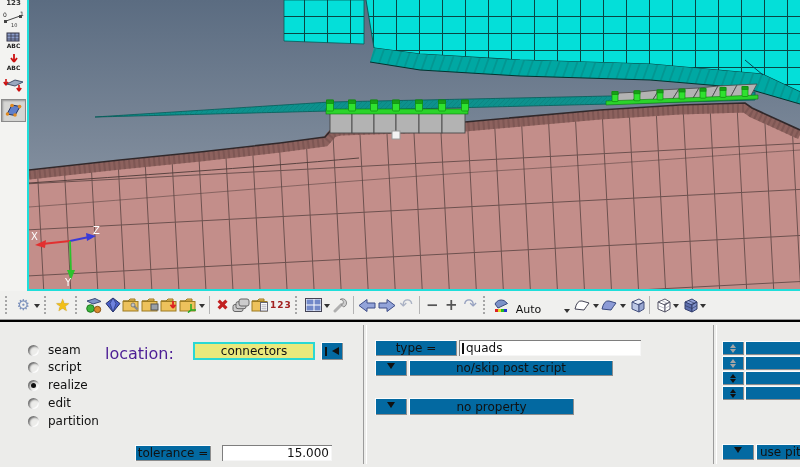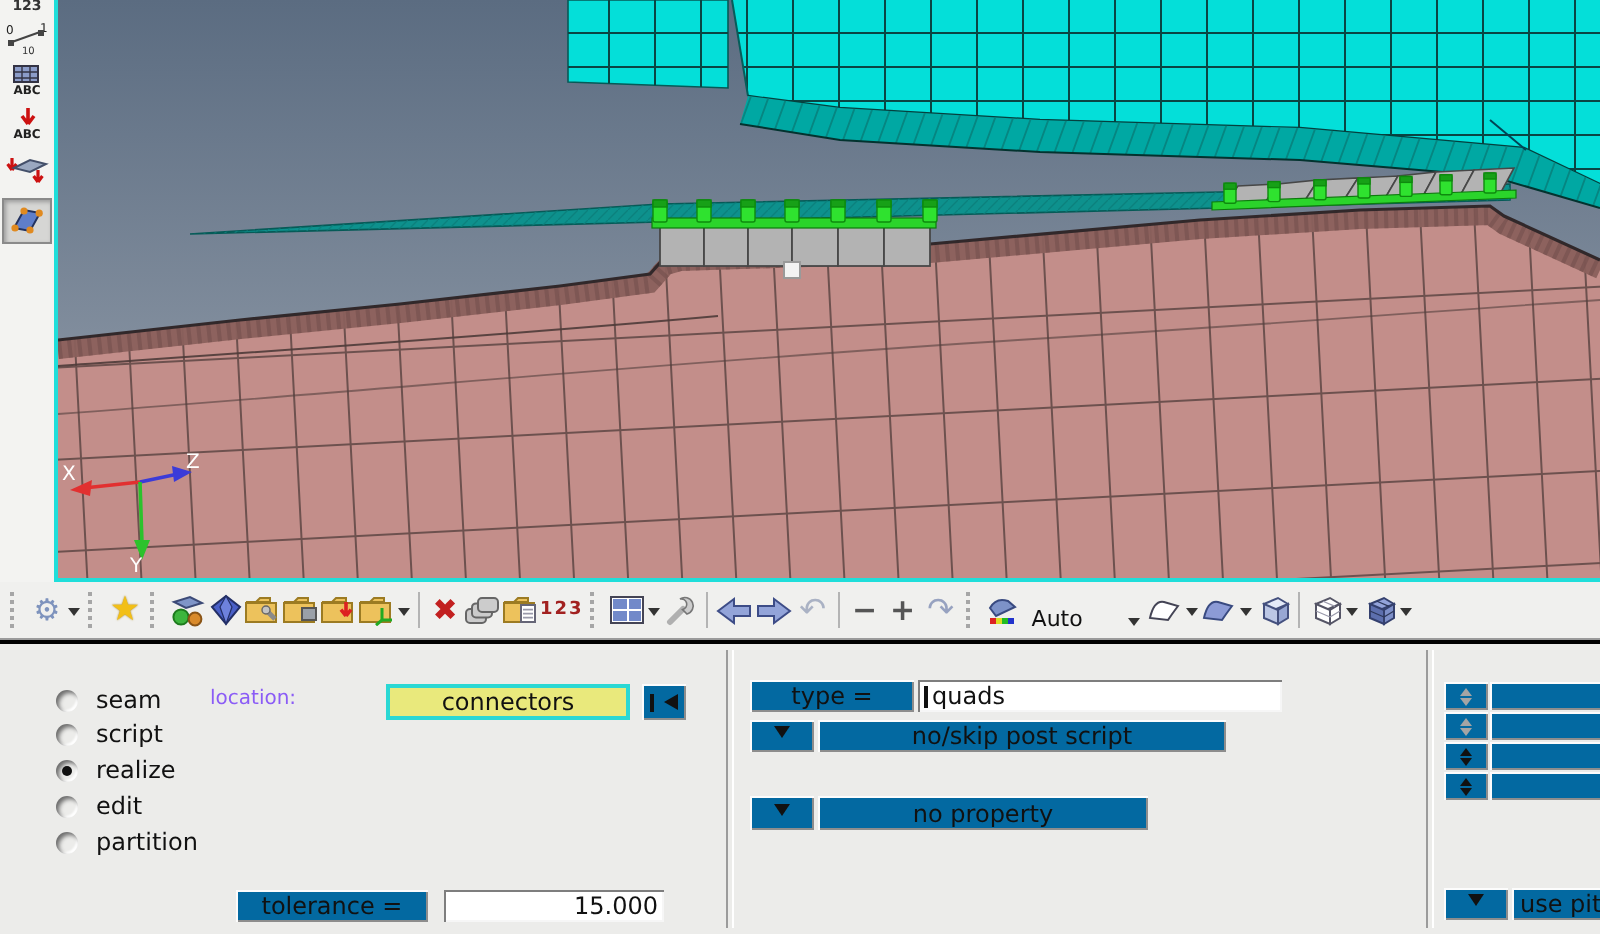--- a/index.html
+++ b/index.html
@@ -32,21 +32,21 @@
     font-size:12px;display:flex;align-items:center;justify-content:center;color:#111;box-sizing:border-box;white-space:nowrap}
   .inp{position:absolute;background:#fff;box-shadow:inset 1px 1px 0 #7e7e7e,inset -1px -1px 0 #f6f6f6;
     font-size:12px;display:flex;align-items:center;box-sizing:border-box;padding:0 3px;color:#111;white-space:nowrap}
   .hl{position:absolute;background:#e9e97c;border:2px solid #2ad8d4;font-size:12px;display:flex;
     align-items:center;justify-content:center;color:#111;box-sizing:border-box}
   .radio-row{position:absolute;display:flex;align-items:center;gap:9px;height:14px}
   .radio{width:11px;height:11px;border-radius:50%;background:#ececea;flex:none;
     box-shadow:inset 1.5px 1.5px 2px #6d6d6d,inset -1px -1px 1px #fff;position:relative}
   .radio.sel::after{content:"";position:absolute;left:3px;top:3px;width:5px;height:5px;border-radius:50%;background:#101010}
   .rlabel{font-size:12px;color:#111}
-  .label{position:absolute;font-size:10px;color:#8b5cf6}
+  .label{position:absolute;font-size:16px;color:#4c1d95}
   .dncaret{width:0;height:0;border:4px solid transparent;border-top:6px solid #111}
   .swicon{display:flex;align-items:center}
   .swbar{width:2px;height:9px;background:#111;margin-right:1px}
   .swtri{width:0;height:0;border:4.5px solid transparent;border-right:7px solid #111}
   .spin{display:flex;flex-direction:column;align-items:center;gap:1px}
   .spin i{display:block;width:0;height:0;border:3px solid transparent}
   .spin .up{border-bottom:4px solid #111}
   .spin .dn{border-top:4px solid #111}
   .dis .up{border-bottom-color:#a4a4a4}.dis .dn{border-top-color:#a4a4a4}
   .dtext{color:#9b9b9b}
@@ -409,21 +409,21 @@
 
   <span class="label" style="left:105px;top:22px">location:</span>
   <div class="hl" style="left:193px;top:20px;width:122px;height:18px">connectors</div>
   <div class="btn" style="left:321px;top:20px;width:22px;height:18px">
     <span class="swicon">
         <span class="swbar"></span>
         <span class="swtri"></span>
       </span>
   </div>
 
-  <div class="btn" style="left:118px;top:123px;width:96px;height:16px">tolerance =</div>
+  <div class="btn" style="left:135px;top:123px;width:76px;height:16px">tolerance =</div>
   <div class="inp" style="left:222px;top:123px;width:110px;height:16px;justify-content:flex-end">15.000</div>
 
   <div class="vdiv" style="left:363px"></div>
 
   <div class="btn" style="left:375px;top:18px;width:82px;height:16px">type =</div>
   <div class="inp" style="left:459px;top:18px;width:182px;height:16px">
     <span style="width:2px;height:11px;background:#111;margin-right:2px"></span>
     <span>quads</span>
   </div>
   <div class="btn" style="left:375px;top:38px;width:32px;height:16px">

